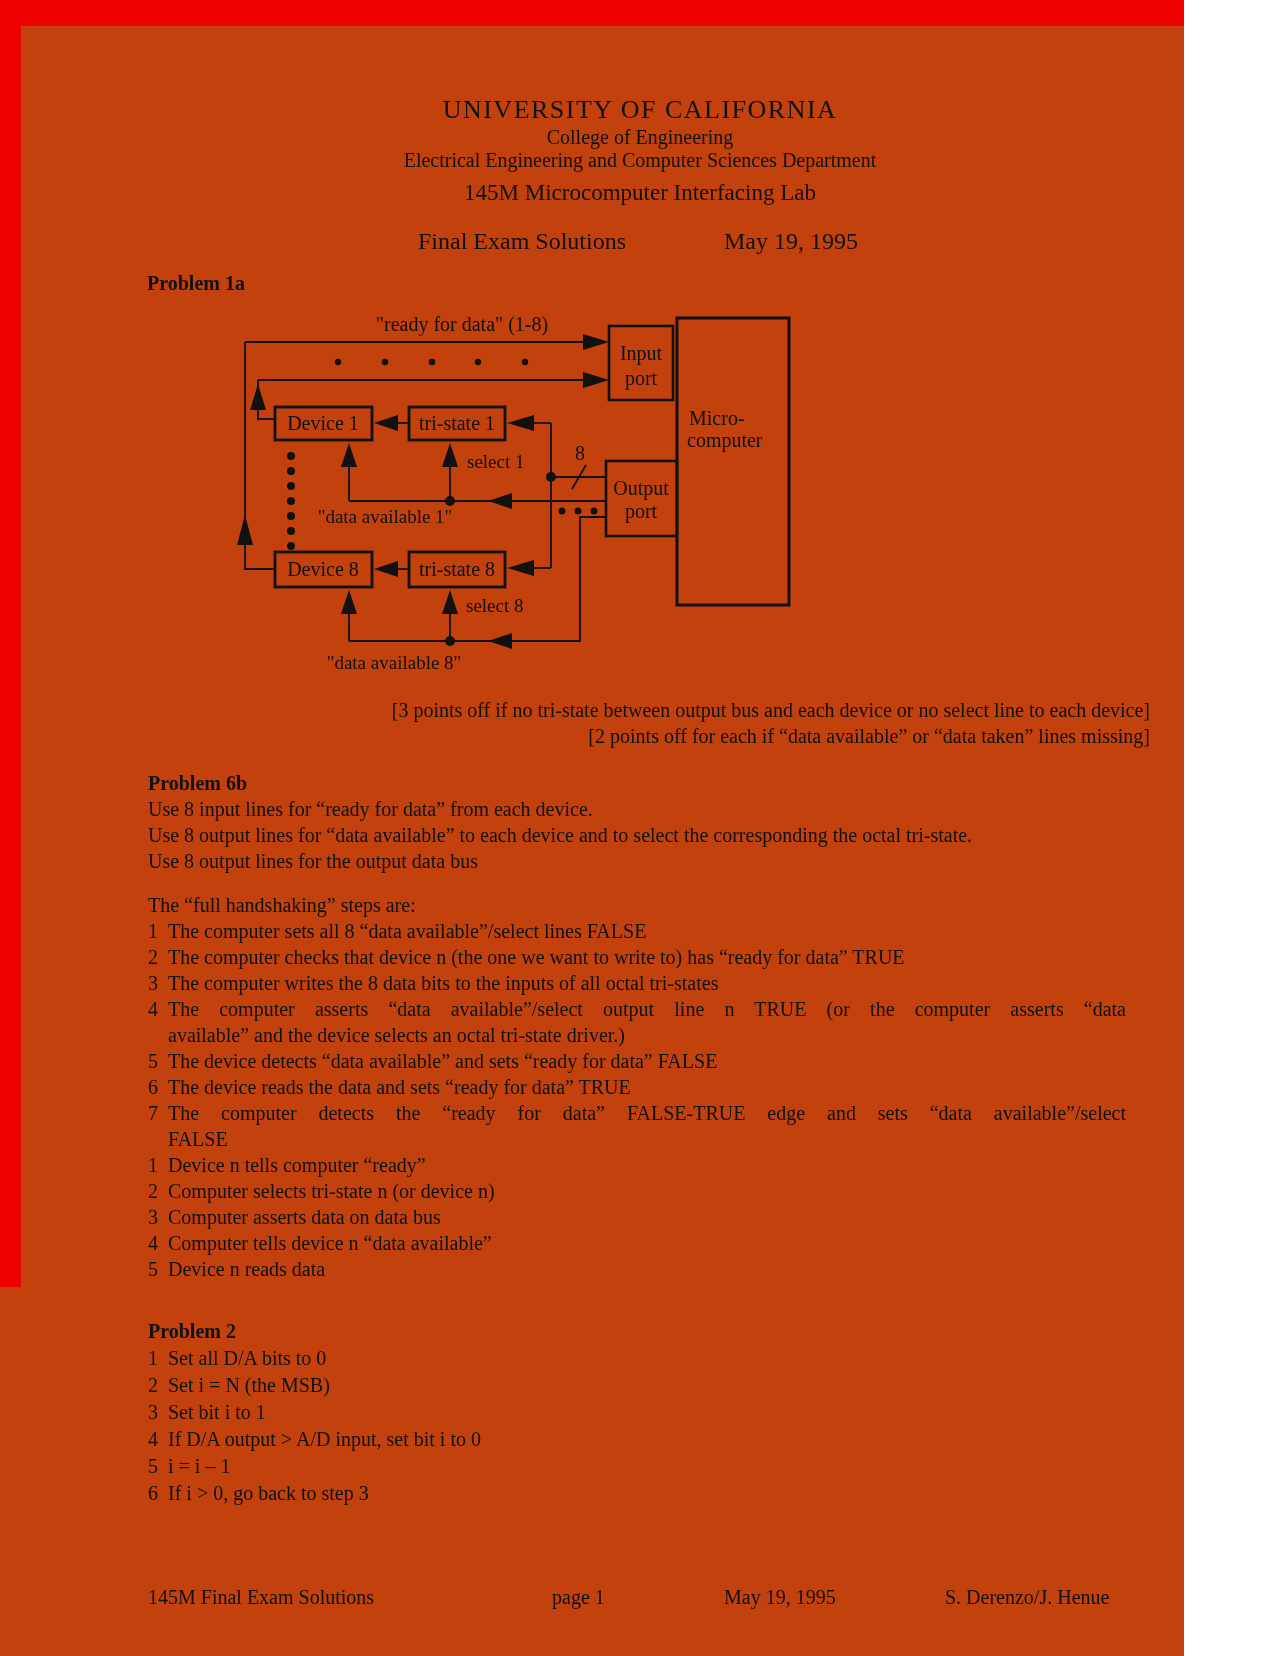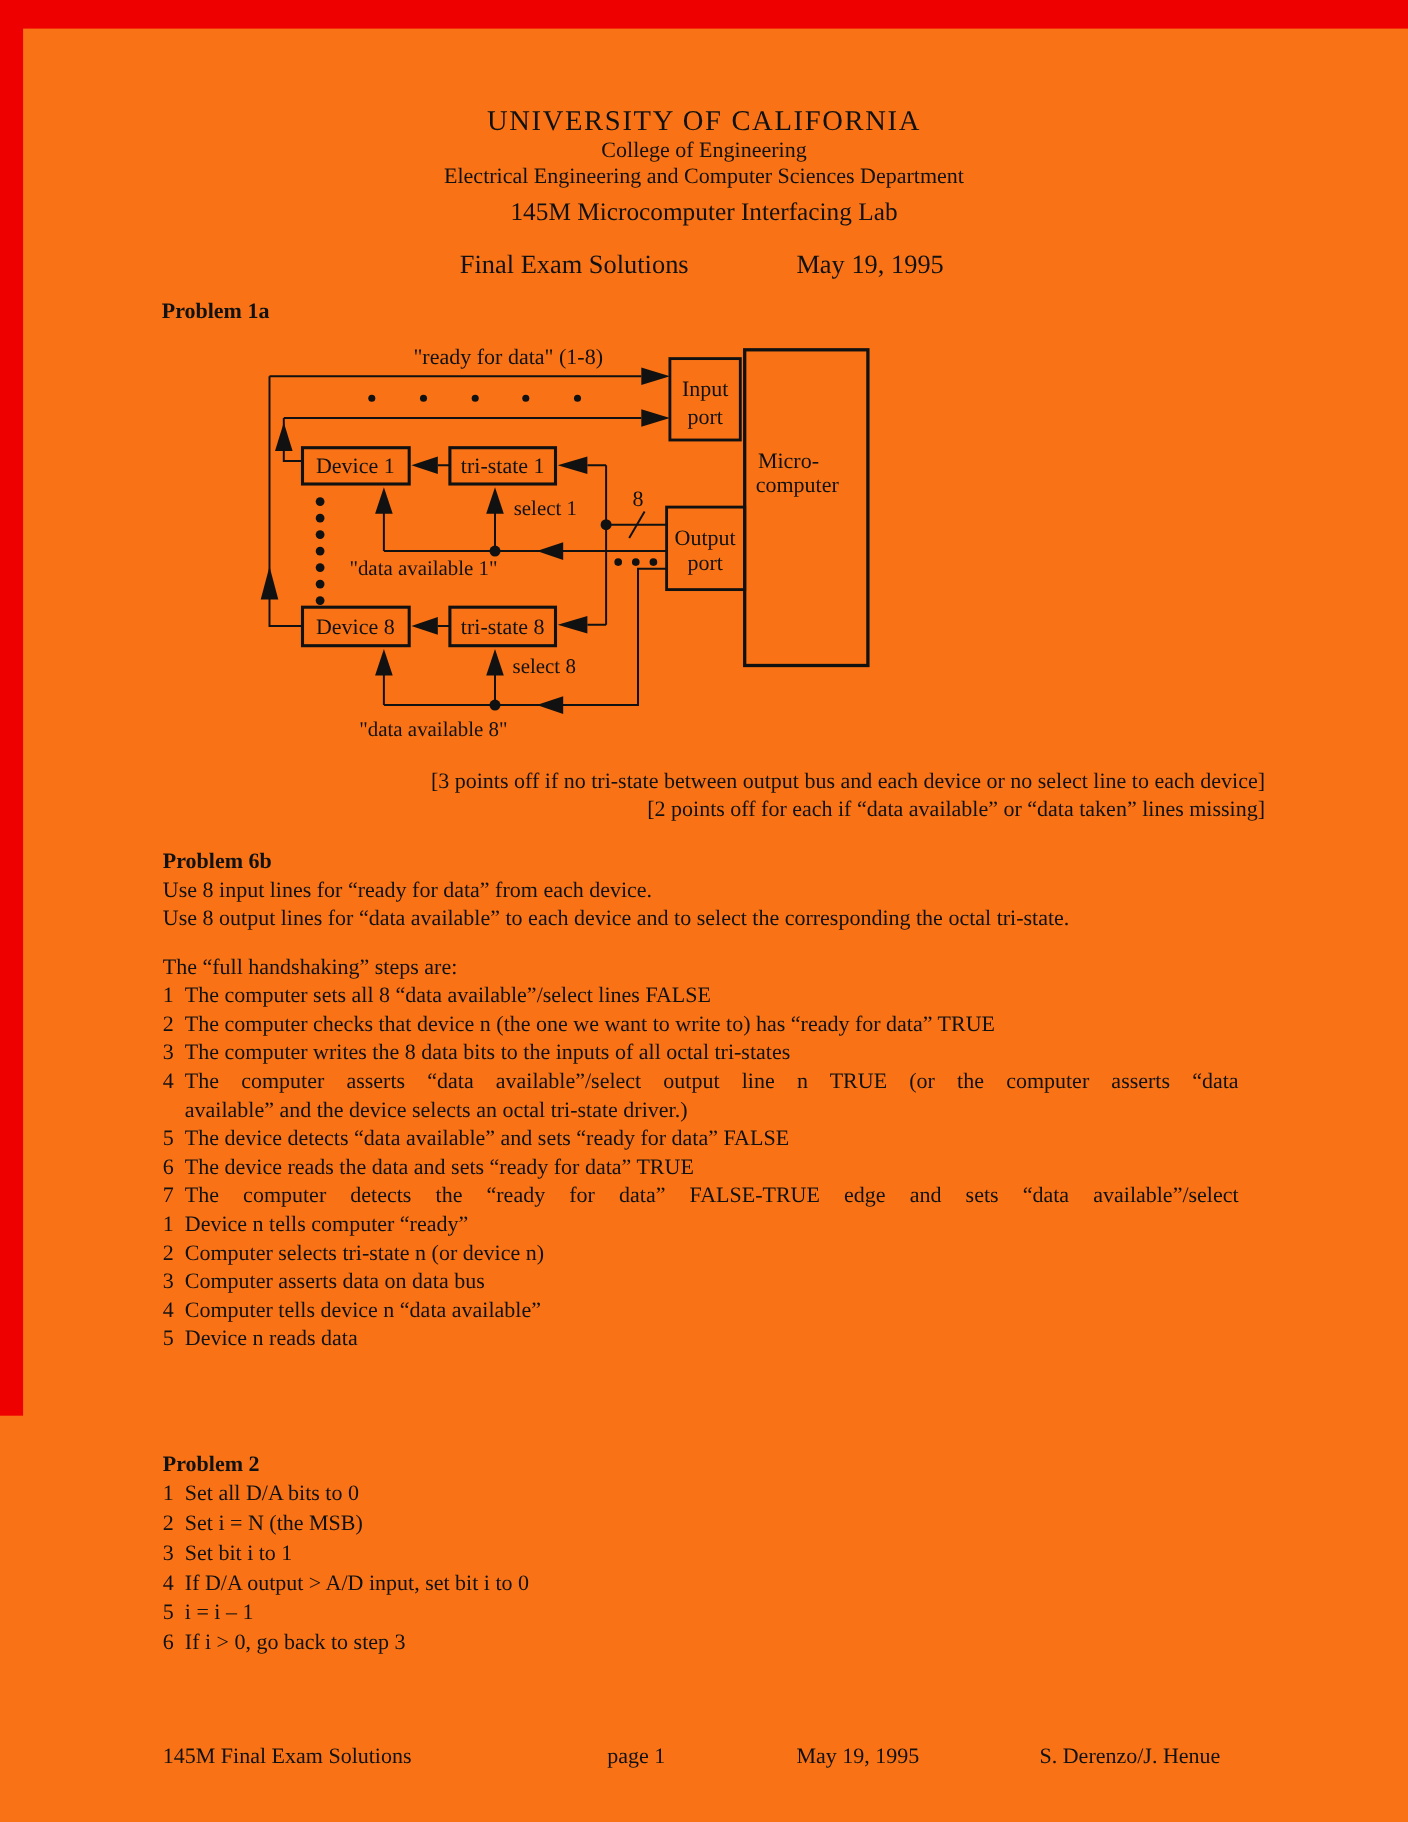--- a/index.html
+++ b/index.html
@@ -1,16 +1,16 @@
 <!DOCTYPE html>
 <html><head>
 <meta charset="utf-8">
 <style>
   html,body{margin:0;padding:0;background:#fff;}
-  .page{position:relative;width:1280px;height:1656px;background:#f97316;overflow:hidden;
+  .page{position:relative;width:1184px;height:1656px;background:#c2410c;overflow:hidden;
         font-family:"Liberation Serif","DejaVu Serif",serif;color:#111;}
   .abs{position:absolute;}
   .red-top{position:absolute;left:0;top:0;width:1280px;height:26px;background:#ee0000;}
   .red-left{position:absolute;left:0;top:0;width:21px;height:1287px;background:#ee0000;}
   .center-col{position:absolute;left:130px;width:1020px;text-align:center;line-height:1.1;}
   .t-univ{font-size:26px;letter-spacing:1.5px;}
   .t-sub{font-size:20px;}
   .t-course{font-size:23px;}
   .t-exam{font-size:24px;}
   .h-bold{font-weight:bold;font-size:20px;}
@@ -139,20 +139,21 @@
   <div class="body-block" style="top:697px;text-align:right;">
       <div class="tl">[3 points off if no tri-state between output bus and each device or no select line to each device]</div>
       <div class="tl">[2 points off for each if “data available” or “data taken” lines missing]</div>
     </div>
 
   <div class="body-block" style="top:770px;">
     <div class="h-bold">Problem 6b</div>
     <div>
         <div class="tl">Use 8 input lines for “ready for data” from each device.</div>
         <div class="tl">Use 8 output lines for “data available” to each device and to select the corresponding the octal tri-state.</div>
+        <div class="tl">Use 8 output lines for the output data bus</div>
       </div>
     <div class="steps-title">The “full handshaking” steps are:</div>
     <div>
         <div class="step-row">
           <span class="step-num">1</span>
           <div class="step-text">
             <div>The computer sets all 8 “data available”/select lines FALSE</div>
           </div>
         </div>
         <div class="step-row">
@@ -183,20 +184,21 @@
         <div class="step-row">
           <span class="step-num">6</span>
           <div class="step-text">
             <div>The device reads the data and sets “ready for data” TRUE</div>
           </div>
         </div>
         <div class="step-row">
           <span class="step-num">7</span>
           <div class="step-text">
             <div class="just">The computer detects the “ready for data” FALSE-TRUE edge and sets “data available”/select</div>
+            <div>FALSE</div>
           </div>
         </div>
       </div>
     <div>
         <div class="step-row">
           <span class="step-num">1</span>
           <div class="step-text">
             <div>Device n tells computer “ready”</div>
           </div>
         </div>

